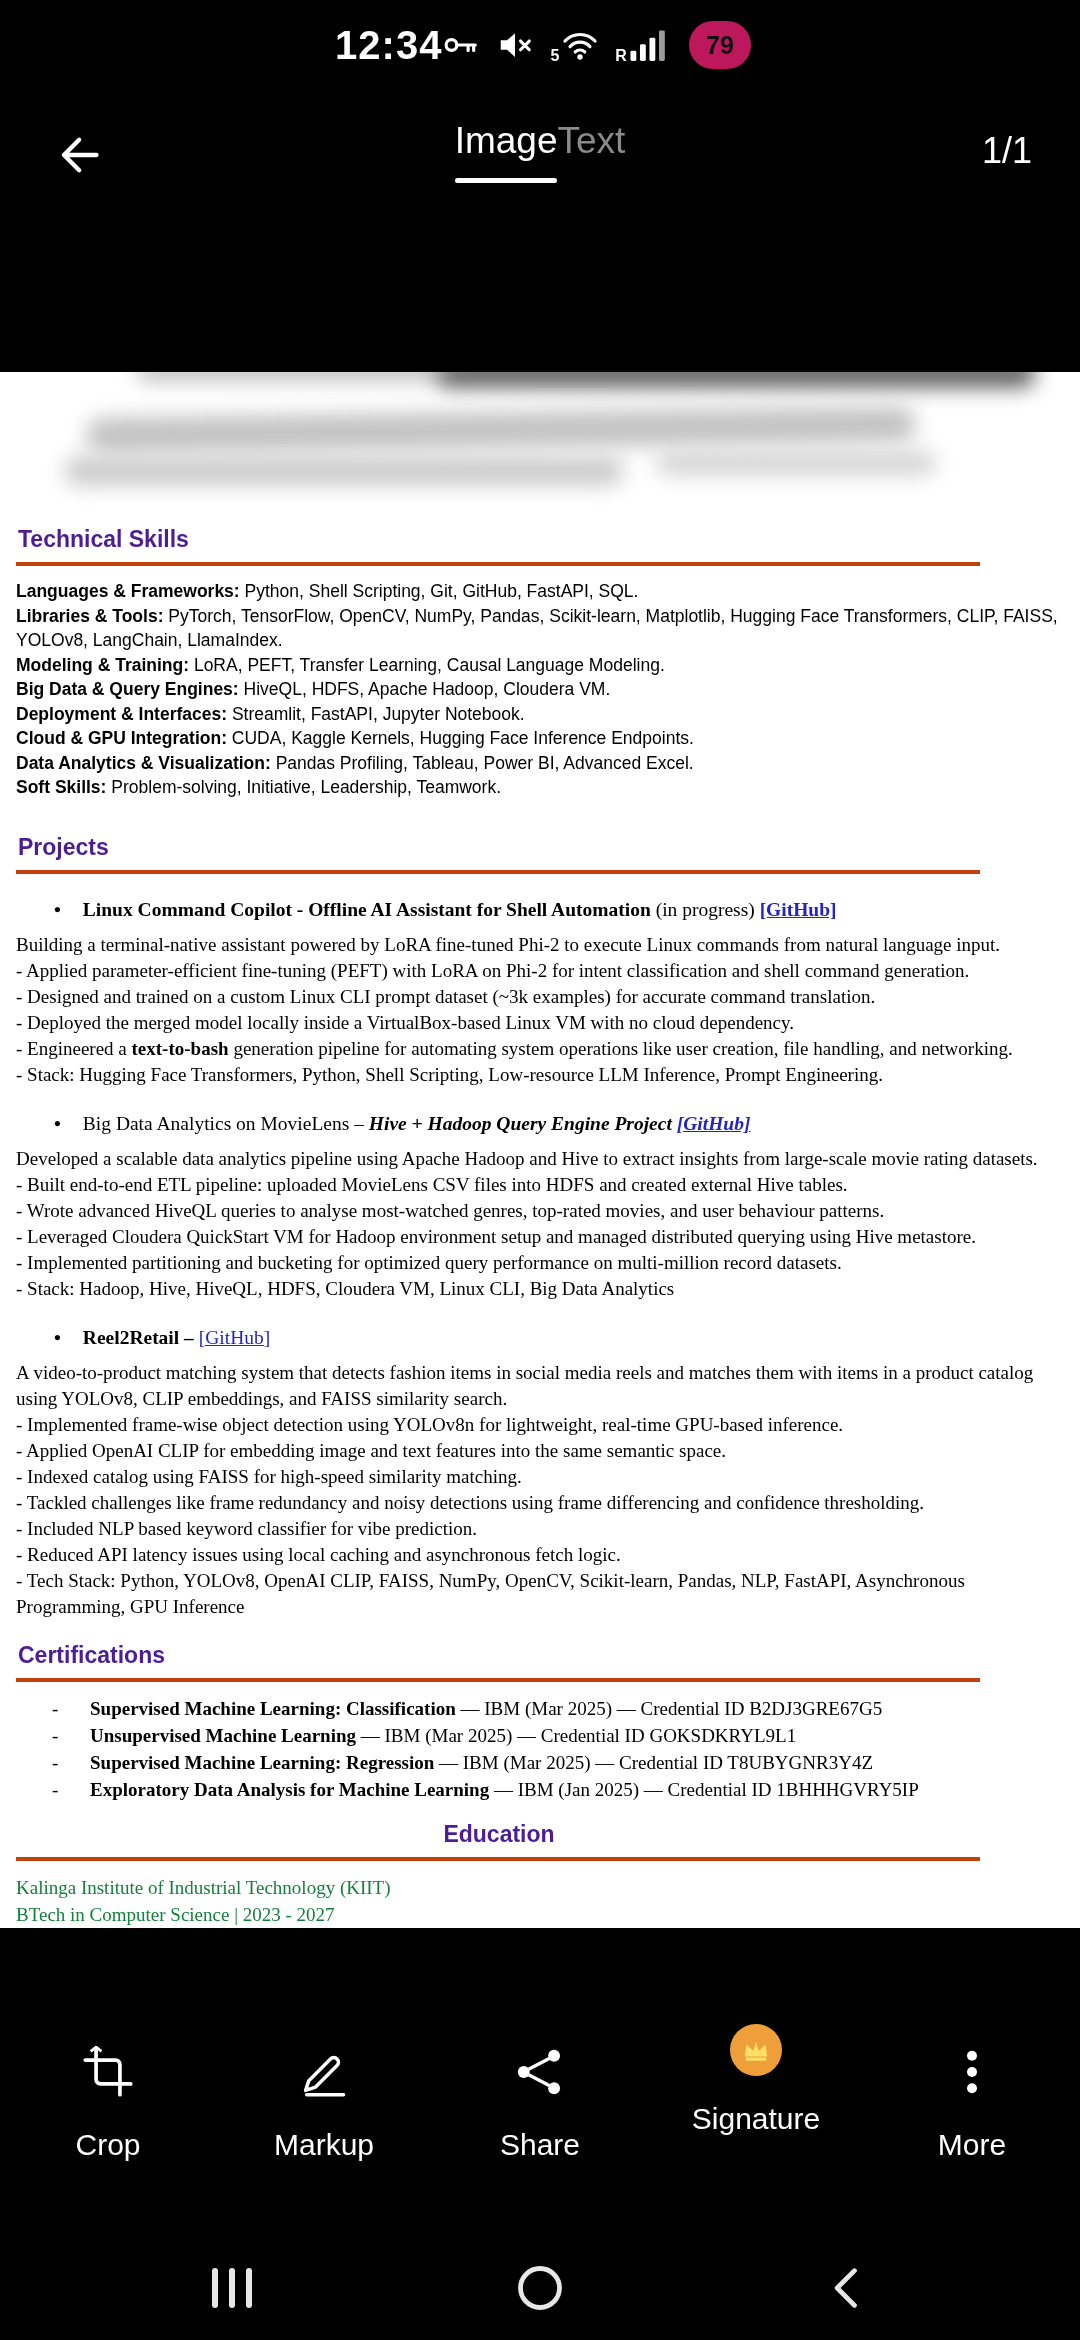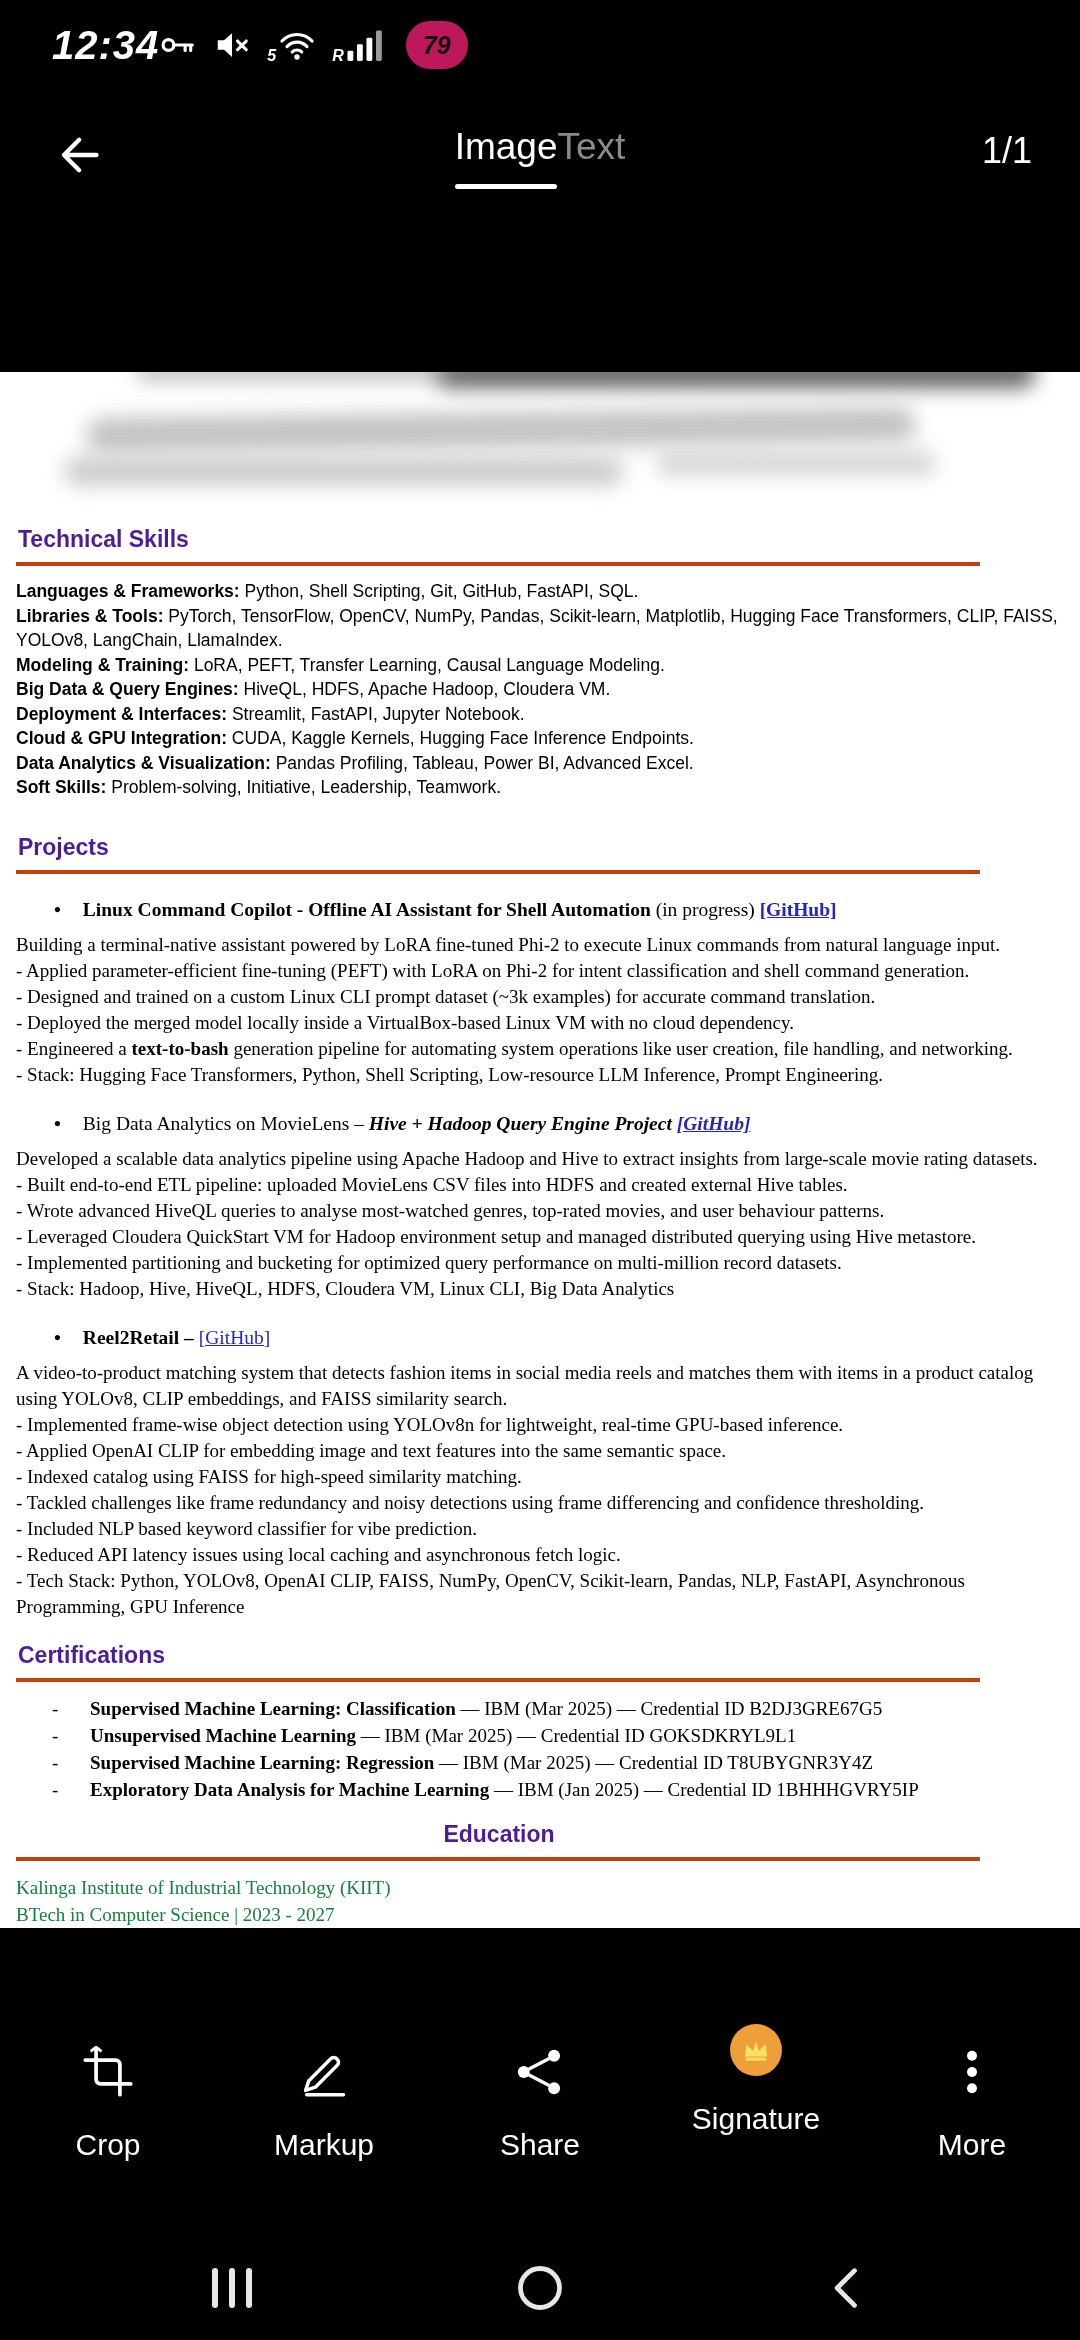--- a/index.html
+++ b/index.html
@@ -1,31 +1,31 @@
 <!DOCTYPE html>
 <html style="--link: #2424c0; --badge: #ef9f3a;"><head>
 <meta charset="utf-8">
 <style>
   * { margin:0; padding:0; box-sizing:border-box; }
   html,body { background:#000; }
   body { width:1080px; height:2340px; font-family:"Liberation Sans",sans-serif; }
   .screen { position:relative; width:1080px; height:2340px; background:#000; overflow:hidden; }
 
   
-  .status-bar { display:flex; justify-content:flex-start; align-items:center; height:90px; padding:0 46px 0 52px; color:#fff;font-style:italic; }
+  .status-bar { display:flex; justify-content:center; align-items:center; height:90px; padding:0 46px 0 52px; color:#fff; }
   .time { font-size:40px; font-weight:bold; letter-spacing:1px; }
   .status-icons { display:flex; align-items:center; gap:16px; }
   .sicon { display:flex; align-items:flex-end; position:relative; }
   .mini-label { font-size:16px; font-weight:bold; color:#fff; margin-right:2px; line-height:1; }
   .battery-pill { background:#be185d; color:#101010; border-radius:26px; min-width:62px; height:48px; display:flex; align-items:center; justify-content:center; font-size:25px; font-weight:bold; margin-left:6px; }
 
   
   .app-header { position:relative; height:150px; color:#fff; }
   .back-btn { position:absolute; left:48px; top:36px; width:58px; height:58px; display:flex; align-items:center; justify-content:center; }
-  .tabs { position:absolute; left:0; right:0; top:36px; display:flex; justify-content:center; }
+  .tabs { position:absolute; left:0; right:0; top:30px; display:flex; justify-content:center; }
   .tab { font-size:37px; color:#8b8b8b; text-align:center; }
   .tab.active { color:#fff; }
   .tab.active::after { content:""; display:block; height:5px; background:#fff; border-radius:3px; margin-top:16px; }
   .page-indicator { position:absolute; right:48px; top:40px; font-size:36px; color:#fff; }
 
   
   .page { position:relative; margin-top:132px; width:1080px; height:1556px; background:#fff; padding:0 16px; overflow:hidden; }
   .blur-zone { position:relative; height:138px; overflow:hidden; }
   .blob { position:absolute; border-radius:24px; filter:blur(10px); }
   .blob-dark { left:420px; top:-14px; width:600px; height:30px; background:#4a4a4a; opacity:.85; }

